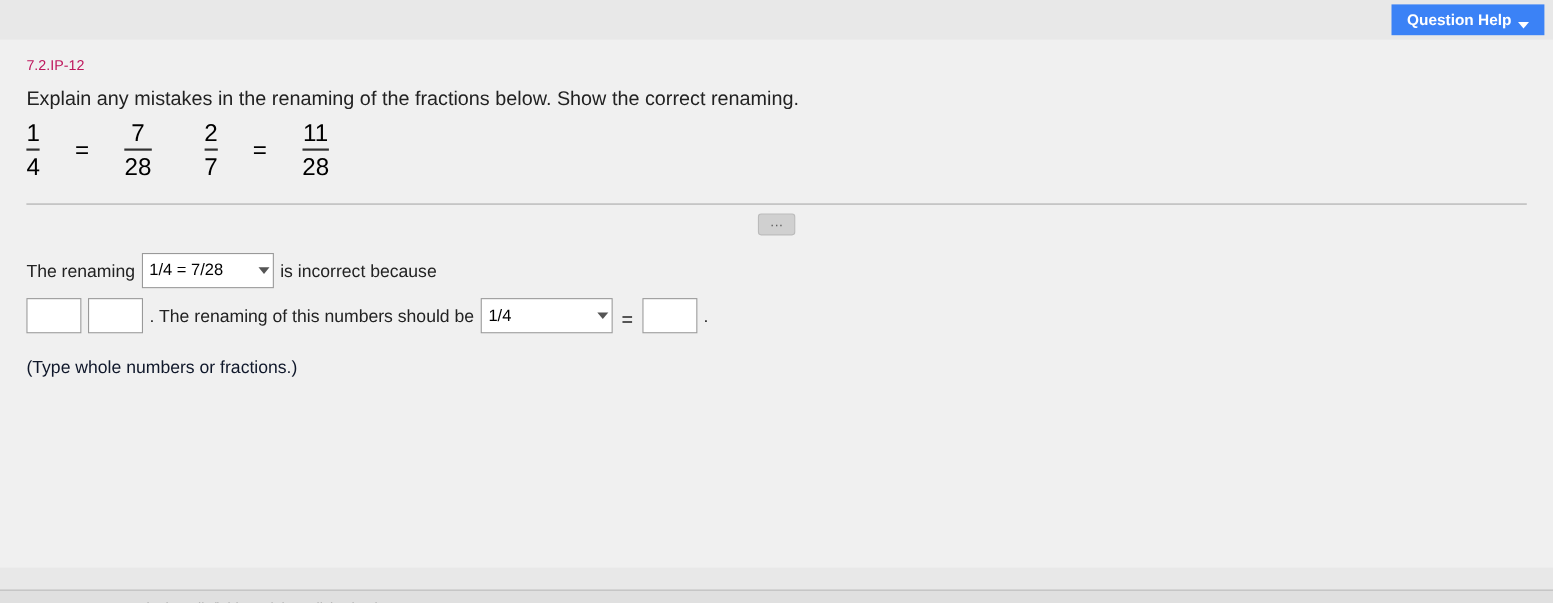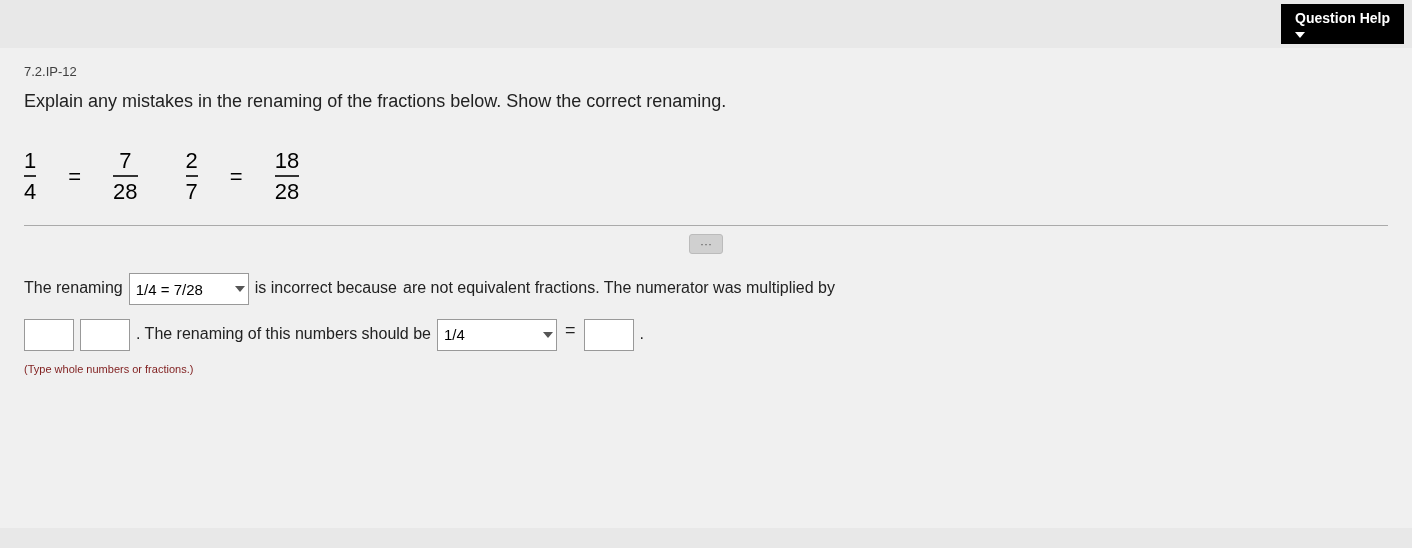--- a/index.html
+++ b/index.html
@@ -13,57 +13,56 @@
 
     .top-bar {
       display: flex;
       justify-content: flex-end;
       align-items: center;
       padding: 4px 8px;
       background: #e8e8e8;
     }
 
     .question-help-btn {
-      background: #000000;
+      background: #3b82f6;
       color: white;
       border: none;
       padding: 6px 14px;
       font-size: 14px;
       font-weight: bold;
       cursor: pointer;
       display: flex;
-      align-items: flex-start;
+      align-items: flex-end;
       gap: 6px;
-      flex-direction: column;
     }
 
     .question-help-btn .chevron {
       border-left: 5px solid transparent;
       border-right: 5px solid transparent;
       border-top: 6px solid white;
       display: inline-block;
     }
 
     .main-content {
       background: #f0f0f0;
       margin: 0;
       padding: 16px 24px;
       min-height: 480px;
     }
 
     .problem-id {
       font-size: 13px;
-      color: #404040;
+      color: #be185d;
       margin-bottom: 10px;
     }
 
     .question-text {
       font-size: 18px;
       color: #222;
-      margin-bottom: 34px;
+      margin-bottom: 6px;
       line-height: 1.4;
     }
 
     .fractions-display {
       display: flex;
       align-items: center;
       gap: 28px;
       margin-bottom: 20px;
       font-size: 22px;
     }
@@ -111,21 +110,21 @@
     }
 
     .answer-section {
       font-size: 16px;
       line-height: 2.2;
       color: #222;
     }
 
     .answer-row {
       display: flex;
-      align-items: flex-end;
+      align-items: flex-start;
       flex-wrap: wrap;
       gap: 6px;
       margin-bottom: 6px;
     }
 
     .dropdown-wrapper {
       position: relative;
       display: inline-flex;
       align-items: center;
     }
@@ -158,22 +157,22 @@
     .text-input {
       border: 1px solid #999;
       background: white;
       padding: 4px 6px;
       font-size: 15px;
       width: 50px;
       height: 32px;
     }
 
     .hint-text {
-      font-size: 11px;
-      color: #7f1d1d;
+      font-size: 16px;
+      color: #0f172a;
       margin-top: 4px;
     }
 
     .bottom-bar {
       background: #e0e0e0;
       padding: 8px 24px;
       font-size: 13px;
       color: #444;
       border-top: 1px solid #bbb;
       margin-top: 20px;
@@ -211,21 +210,21 @@
       <span class="numerator">7</span>
       <span class="denominator">28</span>
     </span>
 
     <span class="fraction" style="margin-left:20px;">
       <span class="numerator">2</span>
       <span class="denominator">7</span>
     </span>
     <span class="frac-eq">=</span>
     <span class="fraction">
-      <span class="numerator">18</span>
+      <span class="numerator">11</span>
       <span class="denominator">28</span>
     </span>
   </div>
 
   <div style="position:relative; margin: 16px 0;">
     <hr class="divider-line">
     <div style="display:flex; justify-content:center; margin-top:-12px;">
       <button class="ellipsis-btn">···</button>
     </div>
   </div>
@@ -235,21 +234,20 @@
     <div class="answer-row">
       <span>The renaming</span>
       <div class="dropdown-wrapper">
         <select>
           <option value="1">1/4 = 7/28</option>
           <option value="2">2/7 = 14/28</option>
         </select>
         <span class="dd-arrow"></span>
       </div>
       <span>is incorrect because</span>
-      <span>are not equivalent fractions. The numerator was multiplied by</span>
     </div>
 
     <div class="answer-row">
       <input type="text" class="text-input" value="" style="">
       <input type="text" class="text-input" value="" style="">
       <span>. The renaming of this numbers should be</span>
       <div class="dropdown-wrapper">
         <select>
           <option value="1">1/4</option>
           <option value="2">2/7</option>

